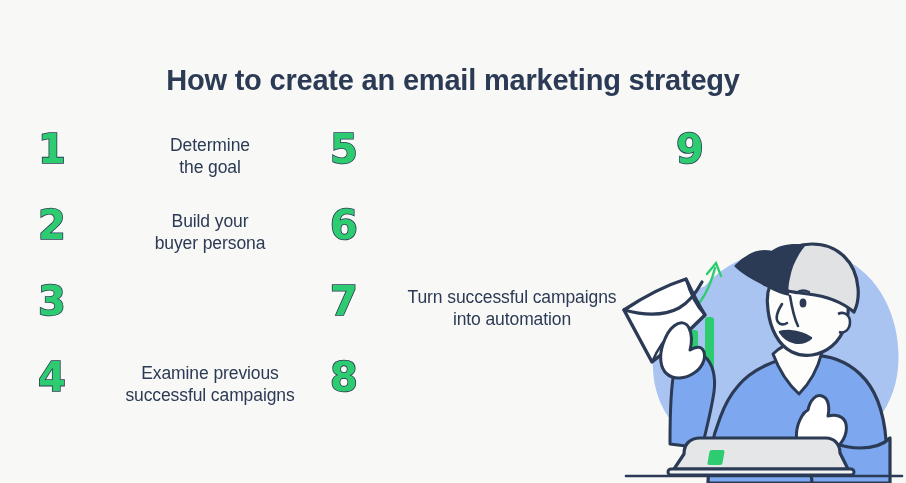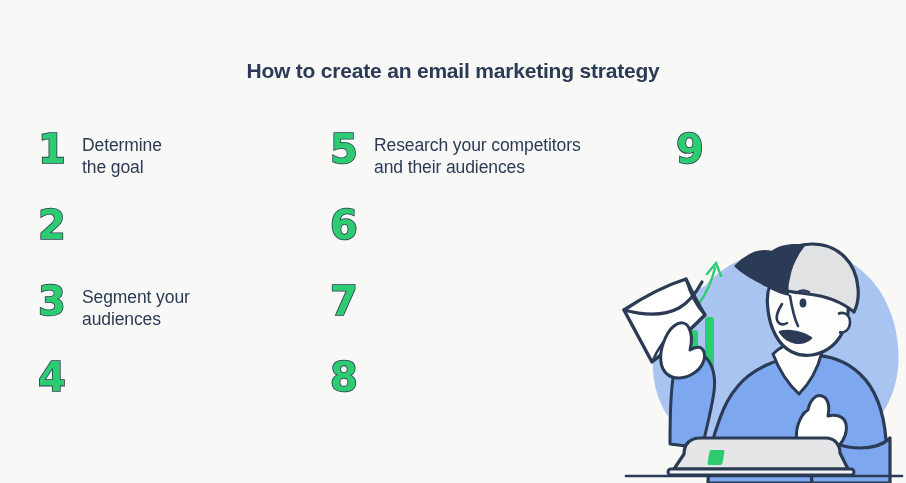--- a/index.html
+++ b/index.html
@@ -23,21 +23,21 @@
     background: #f8f8f6;
   }
 
   
   #page-title {
     position: absolute;
     top: 44px;
     left: 0;
     width: 906px;
     text-align: center;
-    font-size: 21px;
+    font-size: 29px;
     font-weight: bold;
     letter-spacing: -0.2px;
     color: #2b3a55;
     line-height: 1.2;
   }
 
   
   .step-column {
     position: absolute;
     top: 131px;
@@ -67,20 +67,21 @@
     font-family: "DejaVu Sans", sans-serif;
   }
 
   .step-label {
     display: block;
     font-size: 17.5px;
     line-height: 1.28;
     color: #2b3a55;
     padding-top: 3px;
     letter-spacing: -0.1px;
+    text-align: center;
   }
 
   
   #illustration {
     position: absolute;
     left: 612px;
     top: 222px;
     width: 294px;
     height: 261px;
   }
@@ -97,40 +98,41 @@
 
   <h1 id="page-title">How to create an email marketing strategy</h1>
 
   <div class="step-column" id="step-column-1">
     <div class="step-item">
       <span class="step-number">1</span>
       <span class="step-label">Determine<br>the goal</span>
     </div>
     <div class="step-item">
       <span class="step-number">2</span>
+      <span class="step-label">Build your<br>buyer persona</span>
     </div>
     <div class="step-item">
       <span class="step-number">3</span>
-      <span class="step-label">Segment your<br>audiences</span>
     </div>
     <div class="step-item">
       <span class="step-number">4</span>
+      <span class="step-label">Examine previous<br>successful campaigns</span>
     </div>
   </div>
 
   <div class="step-column" id="step-column-2">
     <div class="step-item">
       <span class="step-number">5</span>
-      <span class="step-label">Research your competitors<br>and their audiences</span>
     </div>
     <div class="step-item">
       <span class="step-number">6</span>
     </div>
     <div class="step-item">
       <span class="step-number">7</span>
+      <span class="step-label">Turn successful campaigns<br>into automation</span>
     </div>
     <div class="step-item">
       <span class="step-number">8</span>
     </div>
   </div>
 
   <div class="step-column" id="step-column-3">
     <div class="step-item">
       <span class="step-number">9</span>
     </div>

